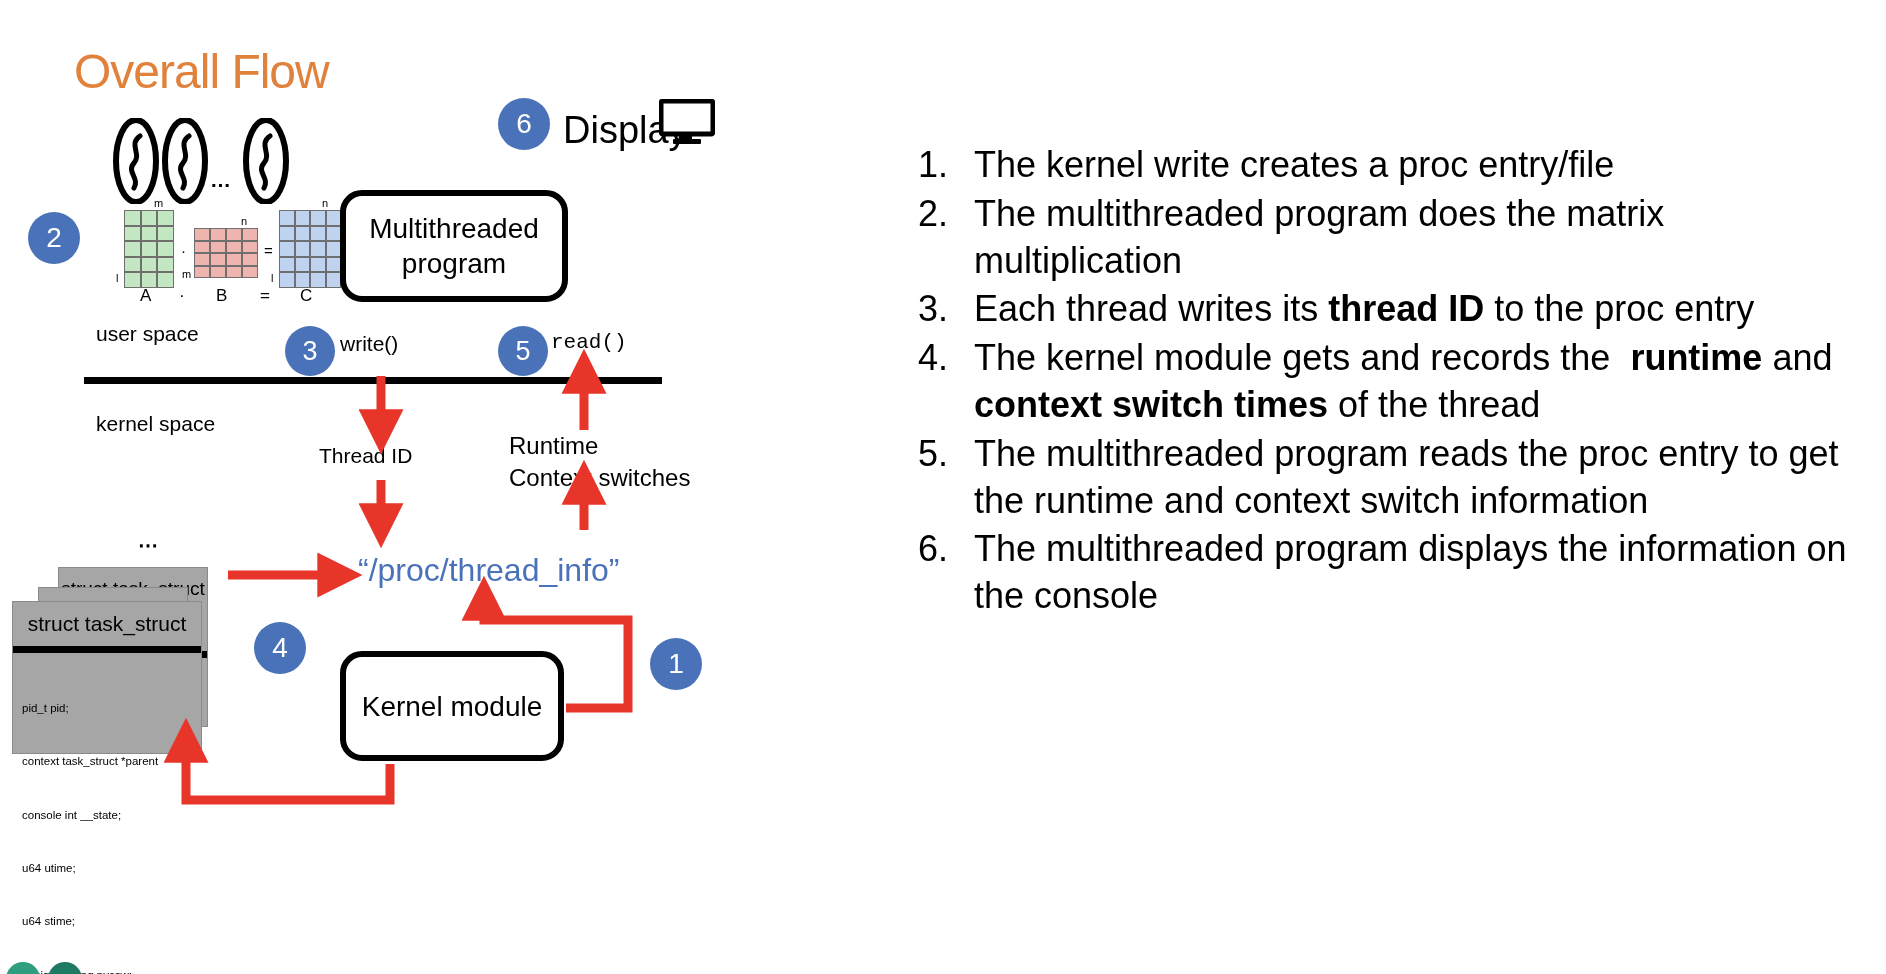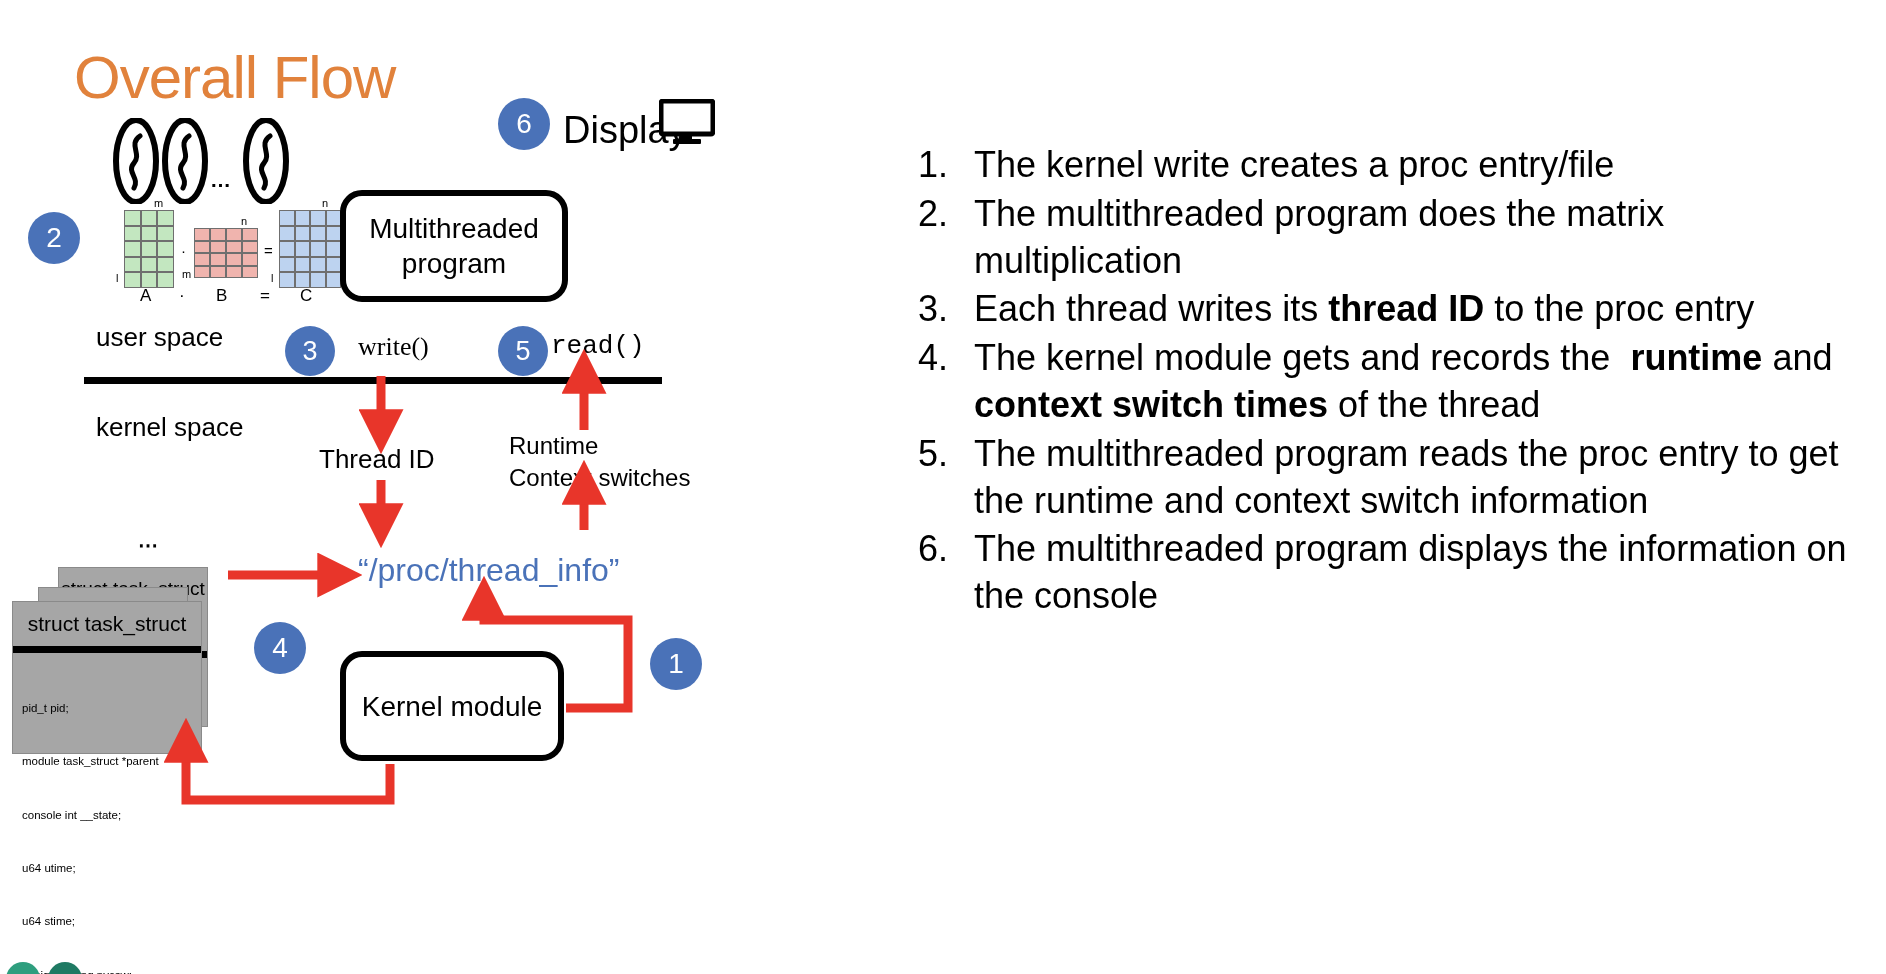--- a/index.html
+++ b/index.html
@@ -5,21 +5,21 @@
   html,body{margin:0;padding:0;background:#ffffff;}
   body{
     width:1886px;height:974px;position:relative;overflow:hidden;
     font-family:"Liberation Sans",sans-serif;color:#000;
   }
   .abs{position:absolute;}
 
   
   #page-title{
     left:74px;top:48px;
-    font-size:60px;line-height:1.0;
+    font-size:48px;line-height:1.0;
     color:#E1823C;font-weight:400;letter-spacing:-1px;
     white-space:nowrap;
   }
 
   
   .badge{
     width:52px;height:52px;border-radius:50%;
     background:#4A72B8;color:#fff;
     display:flex;align-items:center;justify-content:center;
     font-size:28px;font-weight:400;
@@ -49,21 +49,21 @@
     border:6px solid #000;border-radius:22px;background:#fff;
     display:flex;align-items:center;justify-content:center;
     text-align:center;font-size:28px;line-height:1.25;color:#000;
     box-sizing:border-box;
   }
 
   
   #space-divider{left:84px;top:377px;width:578px;height:7px;background:#000;}
 
   
-  .plain{font-size:26px;color:#000;white-space:nowrap;}
+  .plain{font-size:21px;color:#000;white-space:nowrap;}
   .plain-sm{font-size:24px;color:#000;white-space:nowrap;}
 
   
   #proc-path{
     left:358px;top:552px;font-size:32px;color:#4A72B8;white-space:nowrap;
   }
 
   
   .ts-card{
     position:absolute;background:#A6A6A6;border:1px solid #8a8a8a;
@@ -224,21 +224,21 @@
     <div>Multithreaded</div>
     <div>program</div>
   </div>
 </div>
 
 <div class="abs plain" style="left:96px;top:322px;">user space</div>
 <div class="abs" id="space-divider"></div>
 <div class="abs plain" style="left:96px;top:412px;">kernel space</div>
 
 <div class="abs badge small" style="left:285px;top:326px;">3</div>
-<div class="abs plain" style="left:358px;top:332px;font-family:Liberation Serif, serif;">write()</div>
+<div class="abs plain" style="left:340px;top:332px;">write()</div>
 
 <div class="abs badge small" style="left:498px;top:326px;">5</div>
 <div class="abs plain" style="left:551px;top:331px;font-family:Liberation Mono, monospace;">read()</div>
 
 <div class="abs plain" style="left:319px;top:444px;">Thread ID</div>
 <div class="abs plain-sm" style="left:509px;top:432px;">Runtime</div>
 <div class="abs plain-sm" style="left:509px;top:464px;text-align:right;">Context switches</div>
 
 <div class="abs" id="proc-path">“/proc/thread_info”</div>
 
@@ -253,21 +253,21 @@
   <div class="ts-card" style="left:38px;top:32px;width:150px;height:160px;">
     <div class="ts-title" style="font-size:19px;white-space:nowrap;">struct task_struct</div>
     <div class="ts-rule" style="top:63px;"></div>
   </div>
 
   <div class="ts-card" style="left:12px;top:46px;width:190px;height:153px;">
     <div class="ts-title">struct task_struct</div>
     <div class="ts-rule" style="top:44px;"></div>
     <div class="ts-fields">
       <div>pid_t pid;</div>
-      <div>module task_struct *parent</div>
+      <div>context task_struct *parent</div>
       <div>console int __state;</div>
       <div>u64 utime;</div>
       <div>u64 stime;</div>
       <div>unsigned long nvcsw;</div>
       
     </div>
   </div>
 </div>
 
 <div class="abs badge" style="left:254px;top:622px;">4</div>

